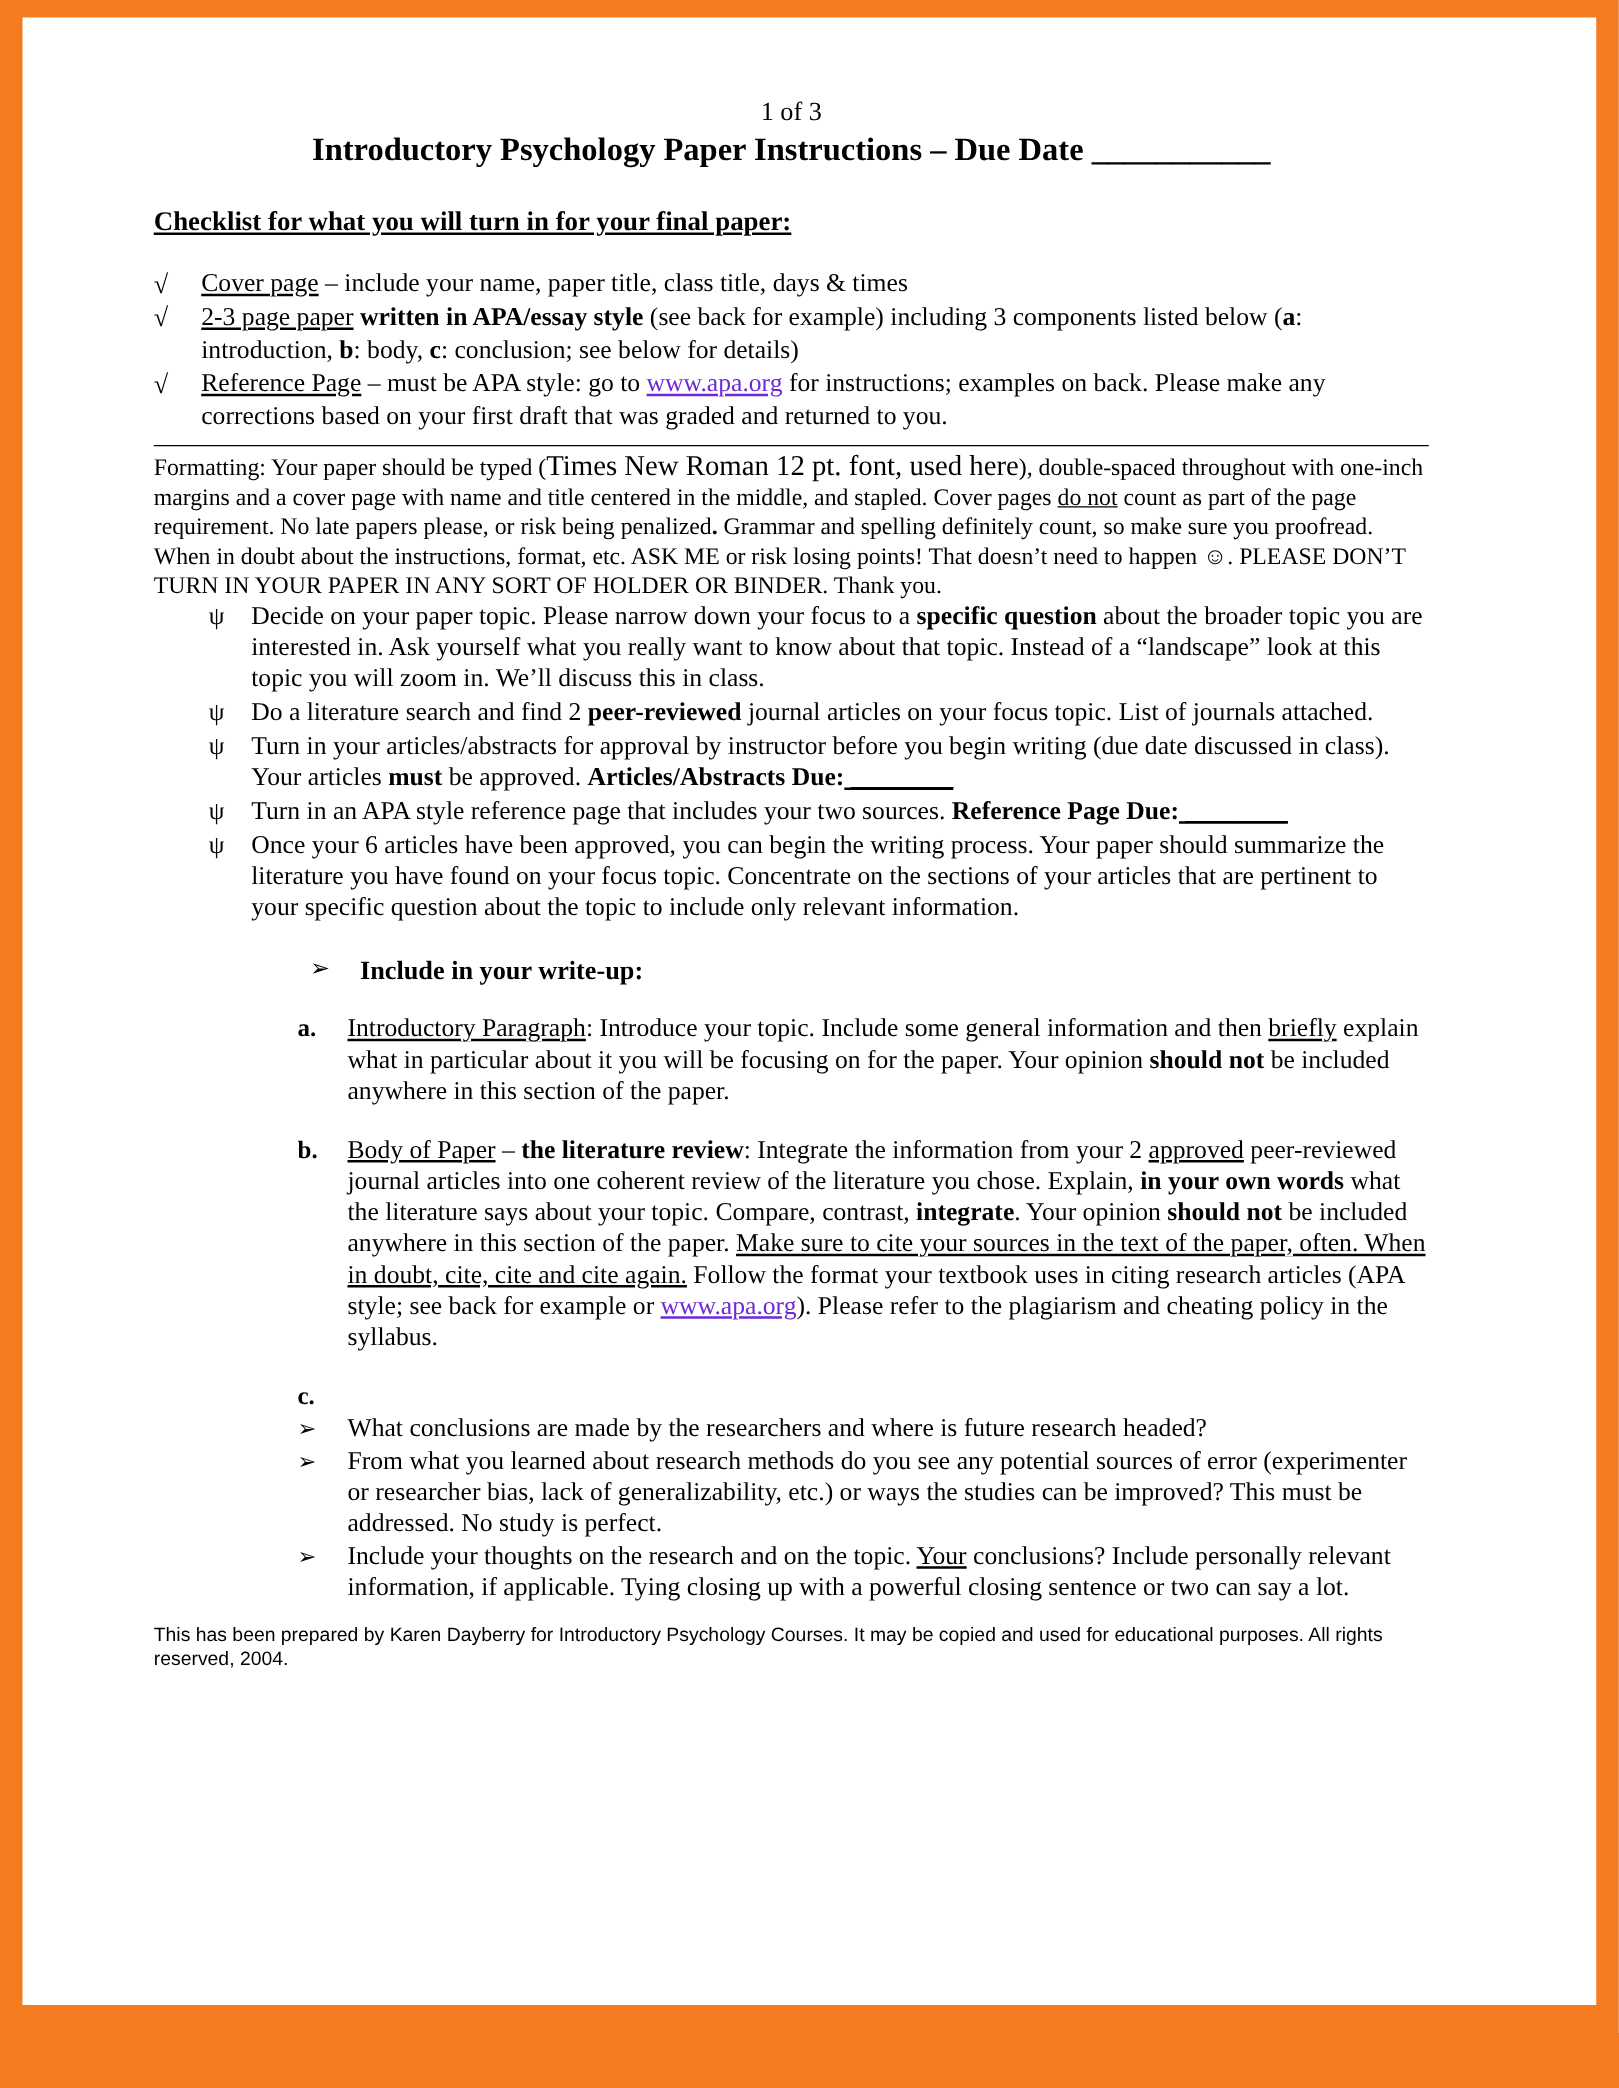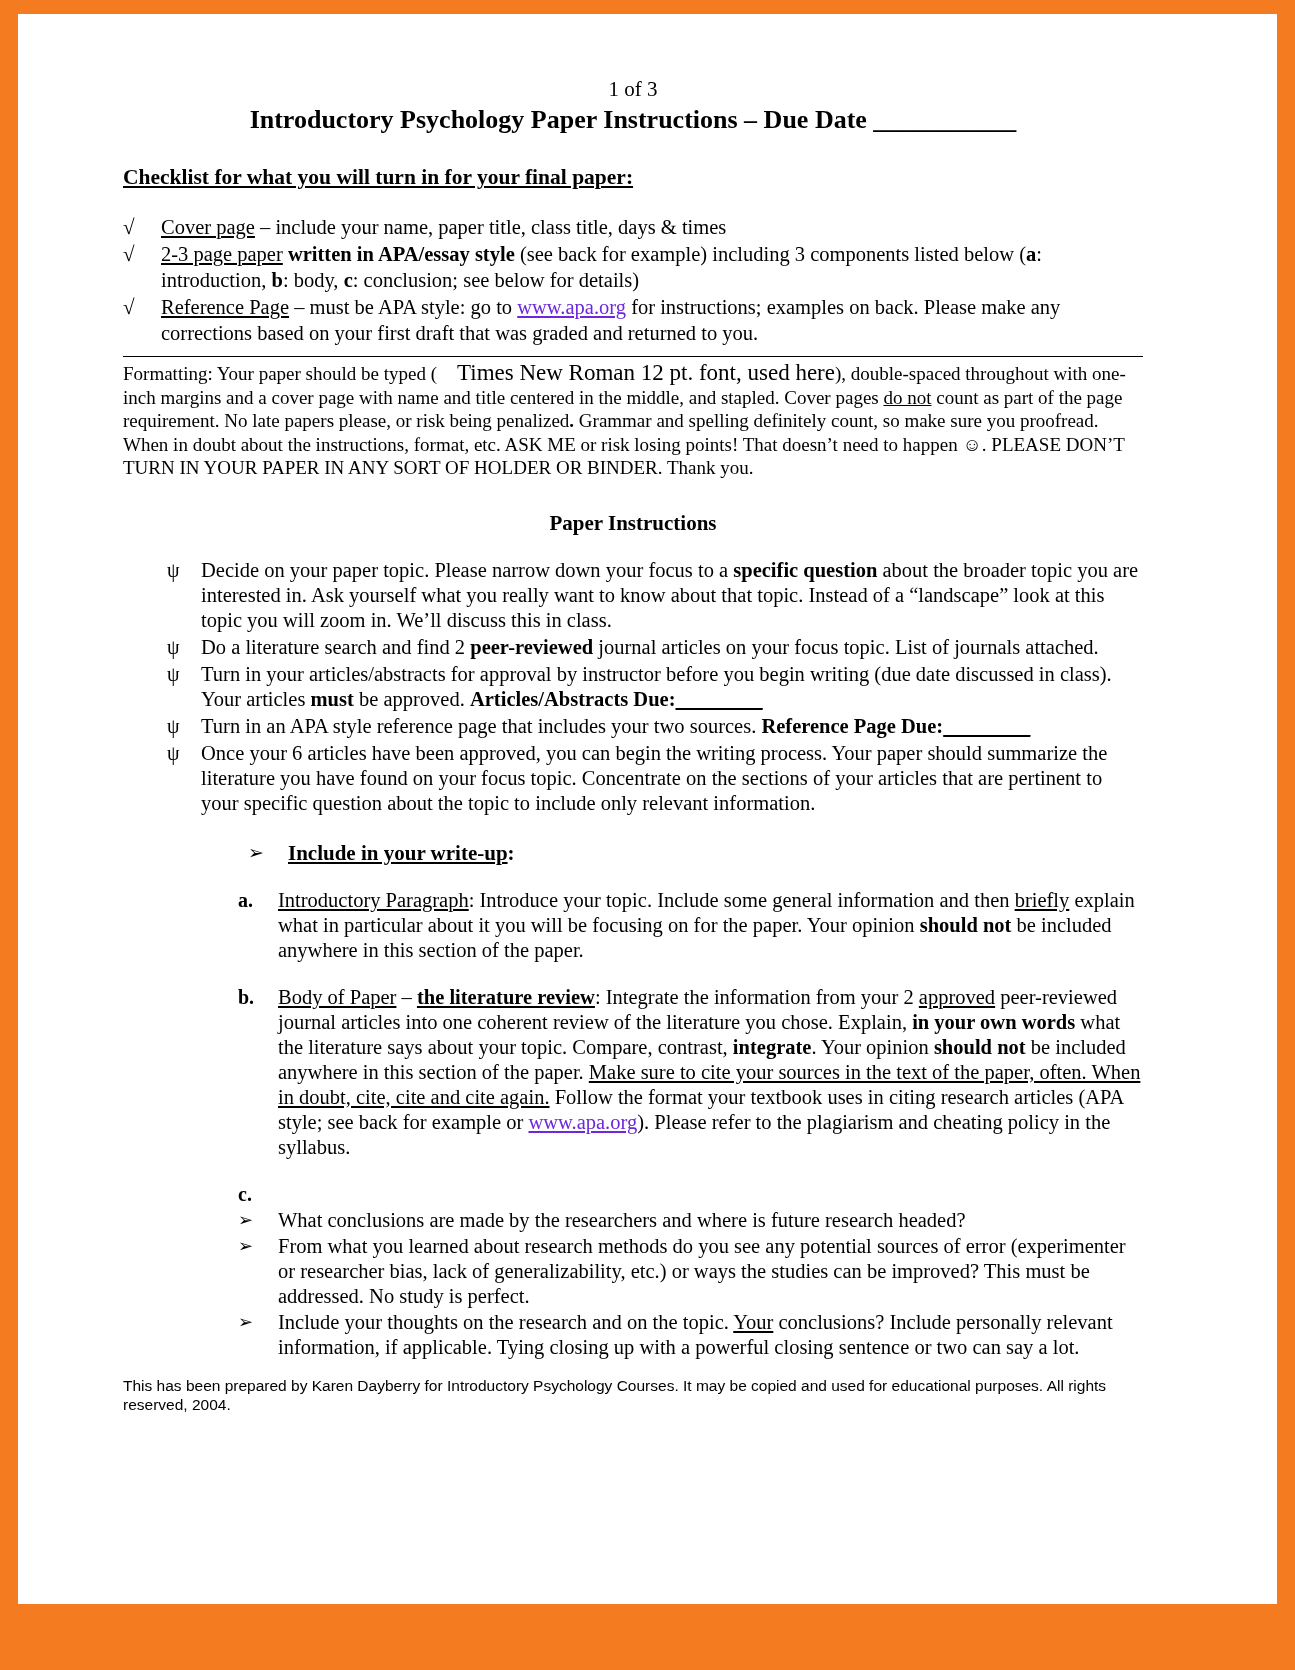--- a/index.html
+++ b/index.html
@@ -49,21 +49,21 @@
   }
   .doc-title {
     text-align: center;
     font-weight: bold;
     font-size: 26px;
     line-height: 32px;
     margin: 0 0 28px 0;
   }
   .u { text-decoration: underline; }
   .b { font-weight: bold; }
-  .bu { font-weight: bold; text-decoration: underline; }
+  .bu { font-weight: bold; }
   .link {
     color: #6d28d9;
     text-decoration: underline;
   }
   .section-head {
     font-weight: bold;
     text-decoration: underline;
     font-size: 21.5px;
     line-height: 26px;
     margin: 0 0 24px 0;
@@ -99,21 +99,21 @@
     margin: 10px 0 4px 0;
     width: 100%;
   }
 
   .formatting {
     font-size: 19px;
     line-height: 23.5px;
     margin: 0;
     text-align: left;
   }
-  .tnr-big { font-size: 23px; margin-left: 20px; }
+  .tnr-big { font-size: 23px; }
 
   
   .psi-list { margin: 0; }
   .psi-row {
     display: flex;
     align-items: flex-start;
     font-size: 20.5px;
     line-height: 25px;
     margin-bottom: 2px;
   }
@@ -212,21 +212,20 @@
           <span class="check-mark">√</span>
           <span class="check-text"><span class="u">Reference Page</span><span> – must be APA style:  go to </span><span class="link">www.apa.org</span><span> for instructions; examples on back.  Please make any corrections based on your first draft that was graded and returned to you.</span></span>
         </div>
 
       </div>
 
       <hr class="rule">
 
       <p class="formatting"><span>Formatting:</span><span>  Your paper should be typed (</span><span class="tnr-big">Times New Roman 12 pt. font, used here</span><span>), double-spaced throughout with one-inch margins and a cover page with name and title centered in the middle, and stapled.  Cover pages </span><span class="u">do not</span><span> count as part of the page requirement.  No late papers please, or risk being penalized</span><span class="b">.</span><span>  Grammar and spelling definitely count, so make sure you proofread.  When in doubt about the instructions, format, etc. ASK ME or risk losing points!  That doesn’t need to happen </span><span>☺</span><span>. PLEASE DON’T TURN IN YOUR PAPER IN ANY SORT OF HOLDER OR BINDER.  Thank you.</span></p>
 
-      <div class="center-head">Paper Instructions</div>
 
       <div class="psi-list">
 
         <div class="psi-row">
           <span class="psi-mark">ψ</span>
           <span class="psi-text"><span>Decide on your paper topic.  Please narrow down your focus to a </span><span class="b">specific question</span><span> about the broader topic you are interested in.  Ask yourself what you really want to know about that topic.  Instead of a “landscape” look at this topic you will zoom in.  We’ll discuss this in class.</span></span>
         </div>
 
         <div class="psi-row">
           <span class="psi-mark">ψ</span>

